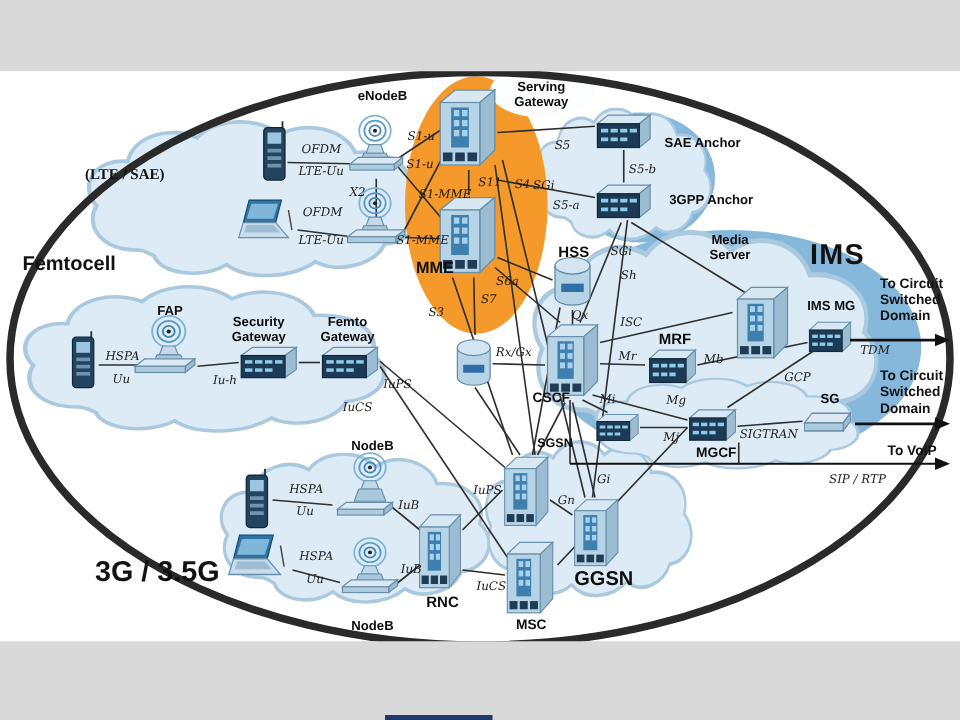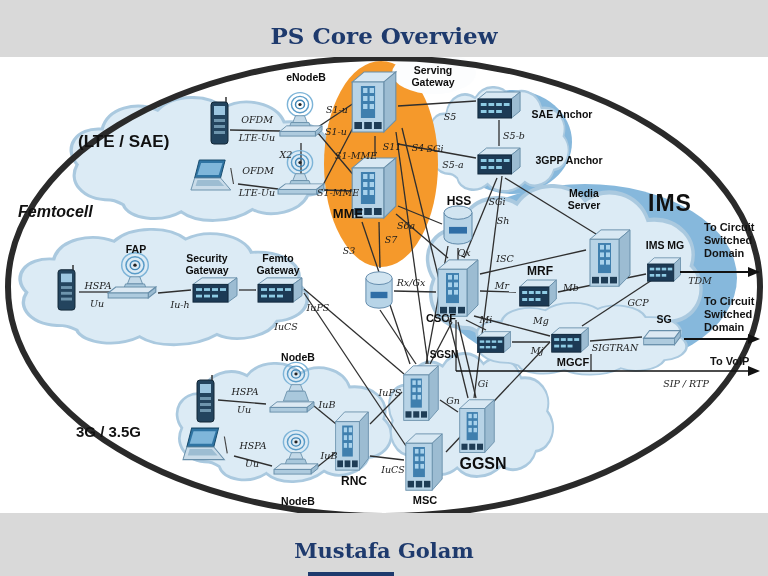--- a/index.html
+++ b/index.html
@@ -15,23 +15,23 @@
     color:#1e3a6d;font-family:"DejaVu Serif",serif;font-weight:bold;font-size:21px;}
   .navy-sliver{position:absolute;left:308px;top:572px;width:86px;height:4px;background:#1e3a6d;}
   svg.diagram{position:absolute;left:0;top:0;}
   .lbl{position:absolute;transform:translate(-50%,-50%);white-space:pre-line;text-align:center;
        color:#0d0d0d;line-height:11.5px;}
   .node{font-weight:bold;font-size:10.5px;}
   .node-lg{font-weight:bold;font-size:13px;}
   .iface{font-family:"DejaVu Serif",serif;font-style:italic;font-size:9.5px;color:#1b1b1b;
          white-space:nowrap;line-height:10px;}
   .region{position:absolute;font-weight:bold;color:#111;white-space:nowrap;}
-  .r-lte{left:78px;top:132px;font-size:17px;}
-  .r-femto{left:18px;top:203px;font-size:16px;font-style:italic;}
-  .r-3g{left:76px;top:423px;font-size:15px;text-align:right;}
+  .r-lte{left:68px;top:132px;font-size:12px;font-family:Liberation Serif, serif;}
+  .r-femto{left:18px;top:203px;font-size:16px;}
+  .r-3g{left:76px;top:444px;font-size:23px;text-align:right;}
   .r-ims{left:648px;top:190px;font-size:23px;letter-spacing:1px;text-align:right;}
   .dest{position:absolute;font-weight:bold;font-size:11px;line-height:13px;color:#131313;
         white-space:pre-line;width:90px;}
 </style>
 </head>
 <body>
 
 <div class="stage">
 
   <svg class="diagram" width="768" height="576" viewBox="0 0 768 576">
@@ -298,18 +298,16 @@
 
   <div class="dest" style="left:704px;top:221px">To Circuit
 Switched
 Domain</div>
   <div class="dest" style="left:704px;top:295px">To Circuit
 Switched
 Domain</div>
   <div class="dest" style="left:710px;top:355px">To VoIP</div>
 
   <div class="band top"></div>
-  <div class="deck-title">PS Core Overview</div>
   <div class="band bottom"></div>
-  <div class="deck-author">Mustafa Golam</div>
   <div class="navy-sliver"></div>
 
 </div>
 
 </body></html>

